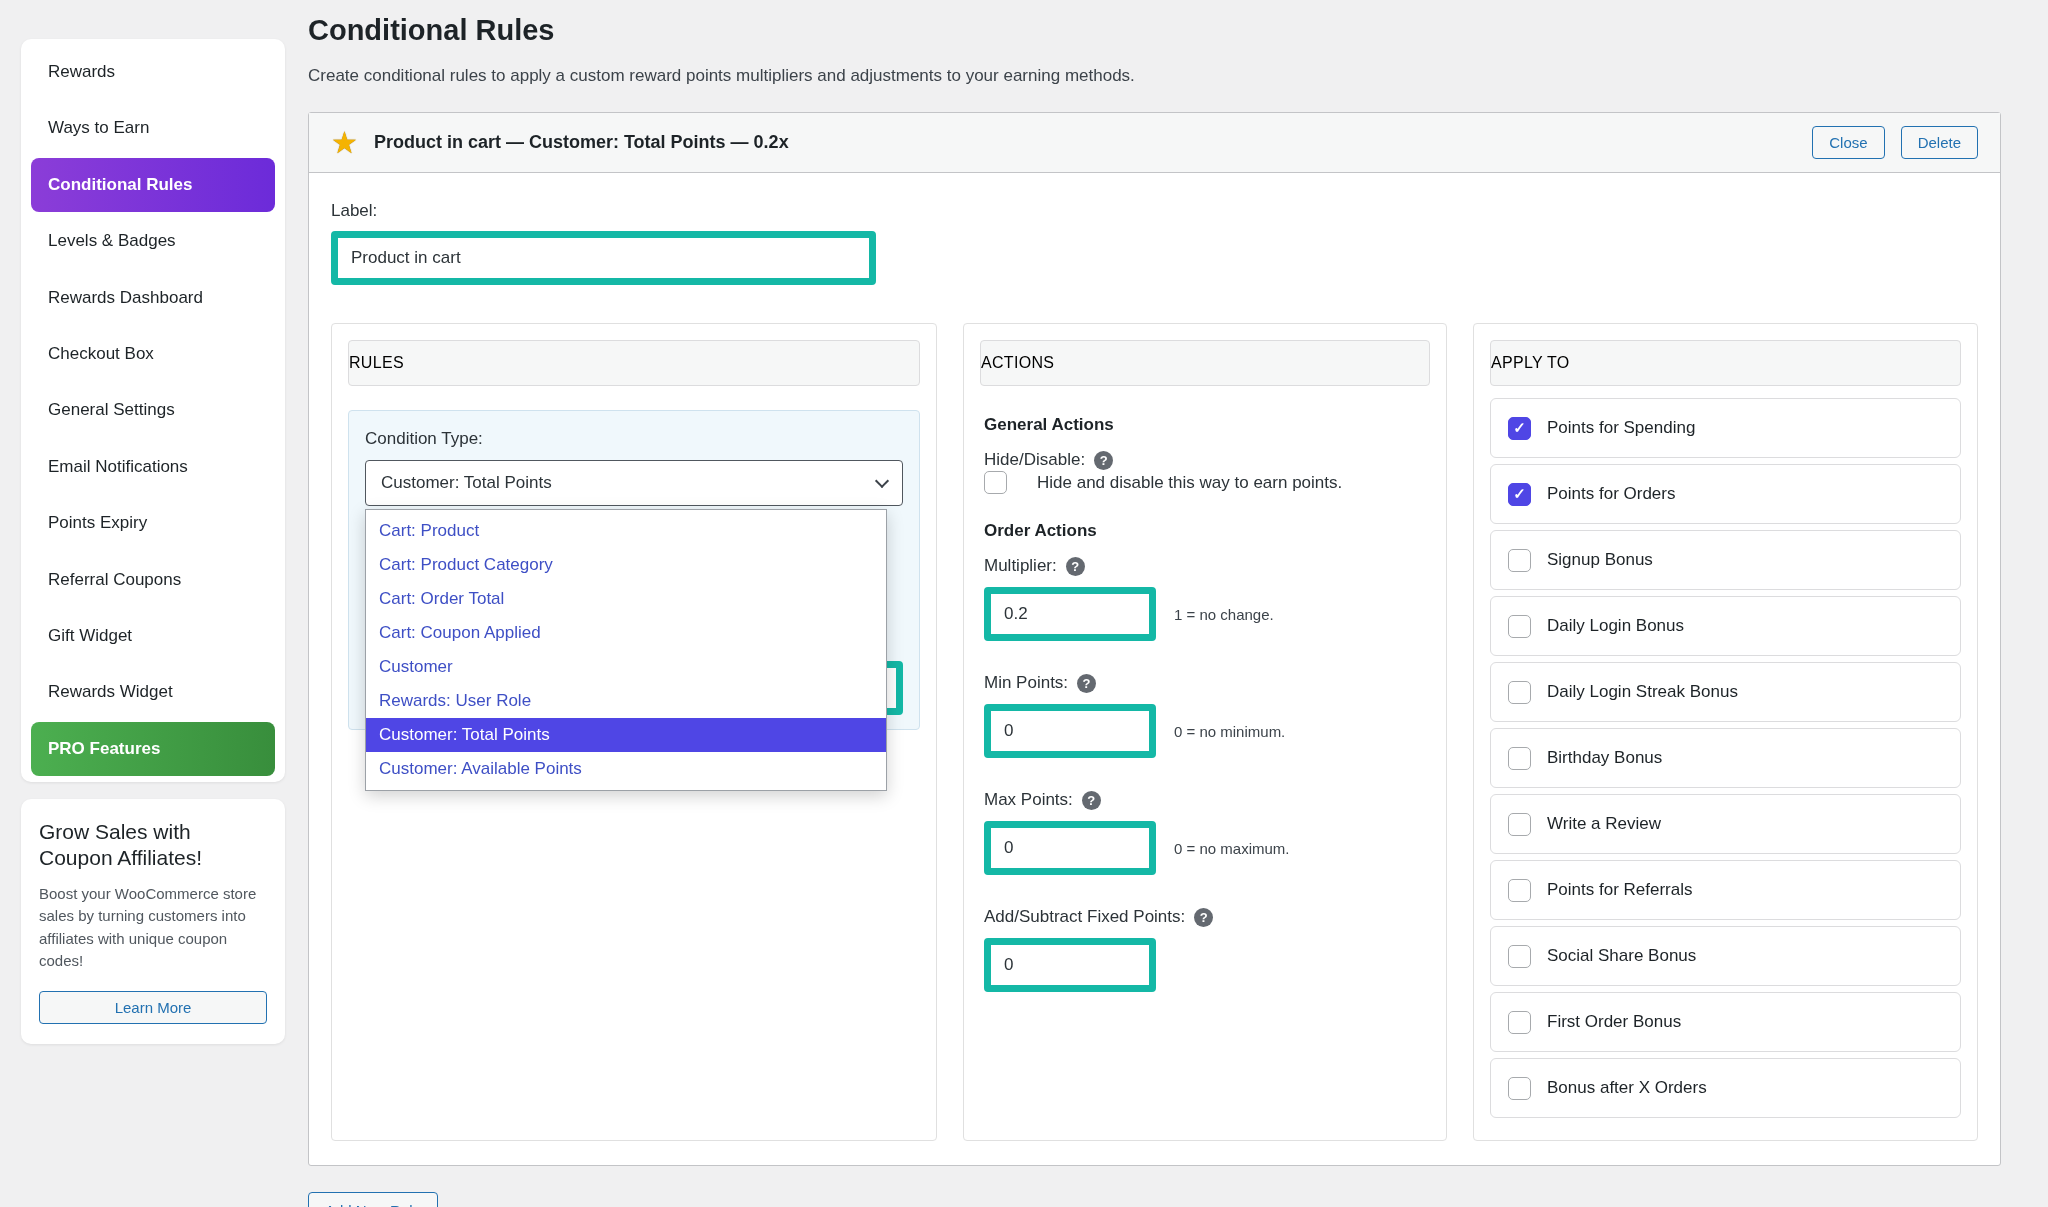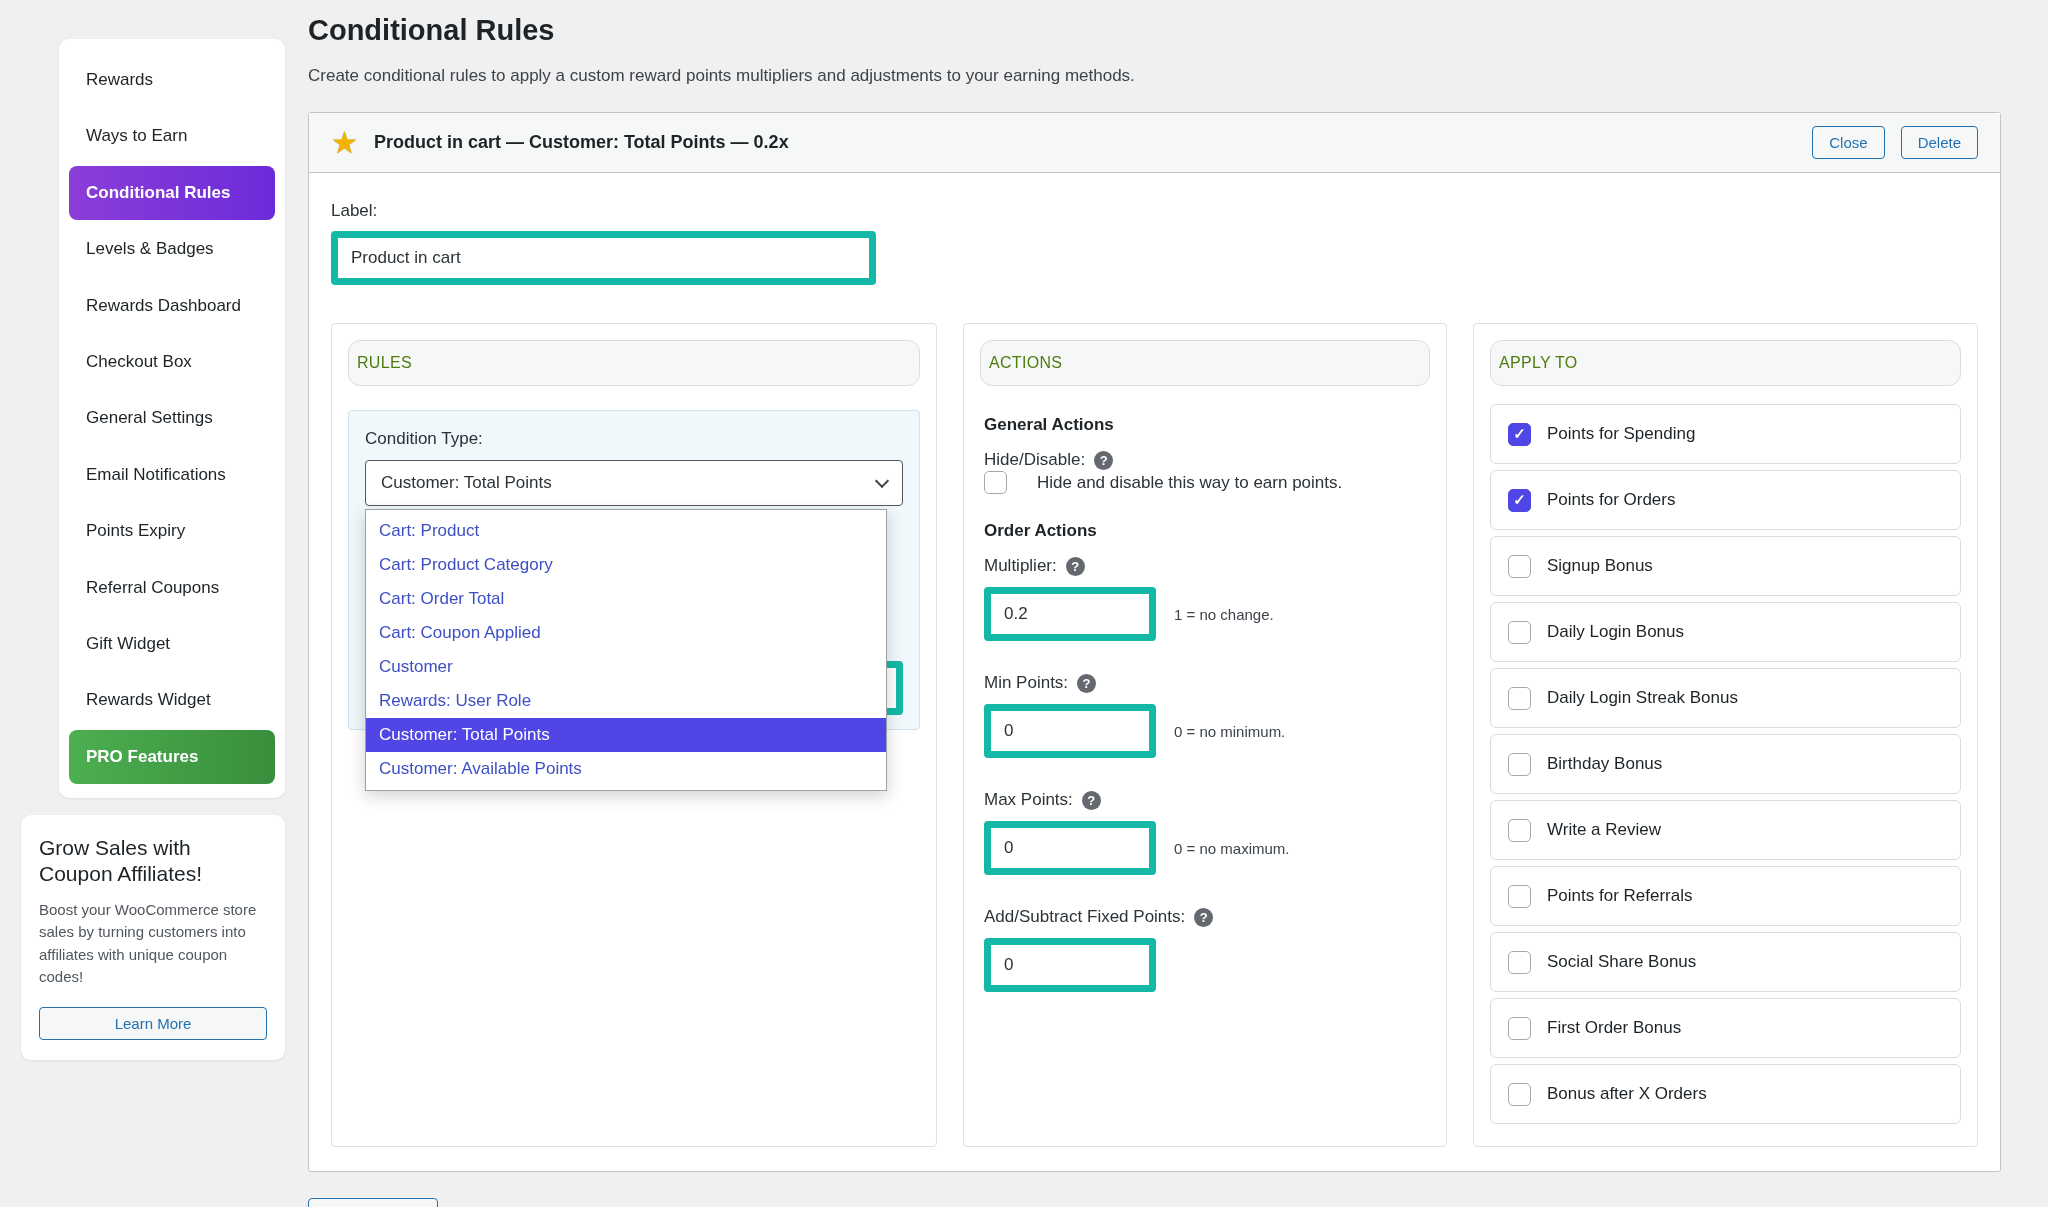--- a/index.html
+++ b/index.html
@@ -6,21 +6,21 @@
   html,body { margin:0; padding:0; }
   body {
     width:2048px; height:1207px; position:relative; overflow:hidden;
     background:#f0f0f1; color:#2c3338;
     font-family:"Liberation Sans", sans-serif;
   }
   .app { position:relative; width:100%; height:100%; }
 
   
   .sidebar { position:absolute; left:21px; top:39px; width:264px; }
-  .nav-card { background:#fff; border-radius:10px; padding:12px 10px; box-shadow:0 1px 3px rgba(0,0,0,.08);margin-left:38px; }
+  .nav-card { background:#fff; border-radius:10px; padding:4px 10px; box-shadow:0 1px 3px rgba(0,0,0,.08); }
   .nav-item {
     padding:17px 17px; font-size:17px; color:#1d2327; border-radius:8px;
     margin:2px 0; cursor:pointer; line-height:1.2;
   }
   .nav-item.active {
     background:linear-gradient(90deg, var(--purple1,#8b3dd8), var(--purple2,#6c2bd9));
     color:#fff; font-weight:700;
   }
   .nav-item.pro {
     background:linear-gradient(90deg, var(--green1,#4caf50), var(--green2,#388e3c));
@@ -59,22 +59,22 @@
     font-size:17px; font-family:inherit; color:#2c3338; background:#fff;
   }
   .label-input { width:545px; height:46px; }
 
   .columns { display:flex; gap:26px; margin-top:38px; align-items:stretch; }
   .column { border:1px solid #e0e0e0; border-radius:4px; padding:16px; background:#fff; }
   .col-rules { width:606px; flex:none; }
   .col-actions { flex:1; }
   .col-apply { width:505px; flex:none; }
   .col-header {
-    background:#f6f7f7; border:1px solid #dcdcde; border-radius:12px;
-    padding:13px 8px; font-size:16px; color:#4d7c0f; letter-spacing:.3px;
+    background:#f6f7f7; border:1px solid #dcdcde; border-radius:4px;
+    padding:13px 0; font-size:16px; color:#000000; letter-spacing:.3px;
   }
 
   
   .condition-box {
     position:relative; margin-top:24px; height:320px;
     background:#f0f8fc; border:1px solid #cfe2ee; border-radius:4px; padding:18px 16px;
   }
   .cond-label { font-size:17px; color:#2c3338; margin-bottom:11px; }
   .select-wrap { position:relative; }
   .select {
@@ -112,21 +112,21 @@
   .cb.checked { background:var(--accent,#4f46e5); border-color:var(--accent,#4f46e5); }
   .cb.checked::before { content:"✓"; color:#fff; font-size:15px; font-weight:700; }
   .cb-row { display:flex; align-items:center; gap:30px; font-size:17px; color:#2c3338; margin-bottom:8px; }
   .field-block { margin-bottom:32px; }
   .field-block .inline-label-row { margin-bottom:11px; }
   .input-row { display:flex; align-items:center; gap:18px; }
   .num-input { width:172px; height:44px; }
   .hint { font-size:15px; color:#3c434a; }
 
   
-  .apply-list { margin-top:18px;text-align:center; }
+  .apply-list { margin-top:12px;text-align:center; }
   .apply-row {
     display:flex; align-items:center; gap:16px; height:60px; padding:0 17px;
     border:1px solid #dcdcde; border-radius:6px; margin-bottom:6px; cursor:pointer; background:#fff;
   }
   .apply-label { font-size:17px; color:#1d2327; font-weight:500; }
 
   .add-rule { margin-top:26px; padding:9px 16px; font-size:15px; }
 </style>
 </head>
 <body>

